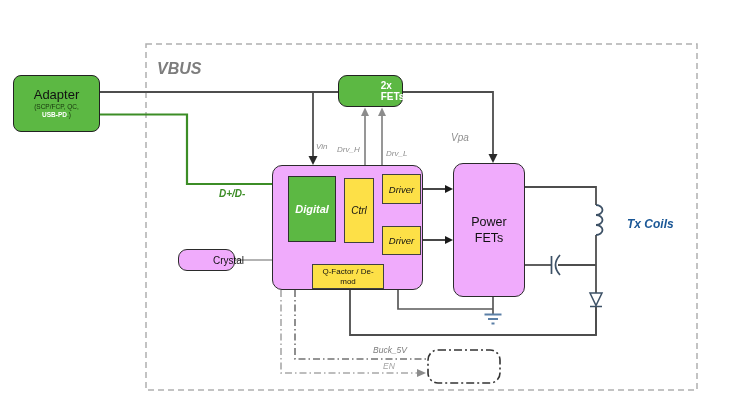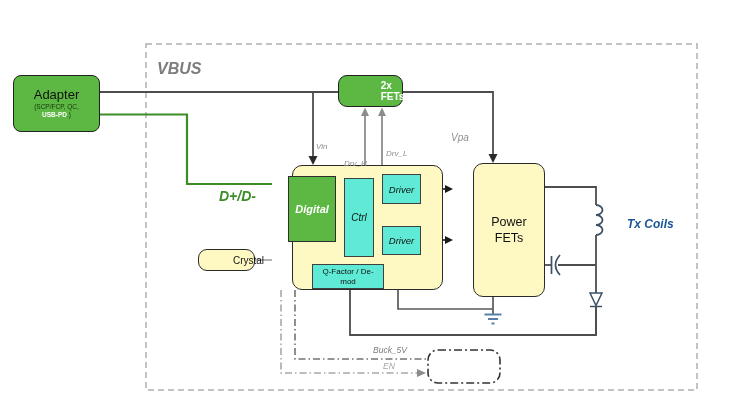--- a/index.html
+++ b/index.html
@@ -2,22 +2,22 @@
 <html><head>
 <meta charset="utf-8">
 <style>
   html,body{margin:0;padding:0;background:#fff;}
   .canvas{position:relative;width:745px;height:405px;background:#ffffff;overflow:hidden;
           font-family:"Liberation Sans",sans-serif;}
   svg.wires{position:absolute;left:0;top:0;z-index:1;}
   .box{position:absolute;z-index:2;display:flex;flex-direction:column;align-items:center;
        justify-content:center;box-sizing:border-box;}
   .green{background:#5cb843;border:1.6px solid #222;}
-  .grayblk{background:#5eead4;border:1.2px solid #404040;}
-  .whiteblk{background:#fef9c3;border:1.5px solid #2b2b2b;margin-left:20px;}
+  .grayblk{background:#fde047;border:1.2px solid #404040;}
+  .whiteblk{background:#f0abfc;border:1.5px solid #2b2b2b;}
   .rounded8{border-radius:8px;} .rounded10{border-radius:10px;}
   .label{position:absolute;z-index:3;font-style:italic;white-space:nowrap;}
   .adapter-title{font-size:13px;color:#111;line-height:1.1;}
   .adapter-sub{font-size:6.5px;color:#17350d;line-height:1.25;}
   .adapter-sub .em{color:#ffffff;font-weight:bold;}
   .fets-text{color:#fff;font-weight:bold;font-size:10px;margin-left:44px;}
   .digital-text{color:#fff;font-weight:bold;font-style:italic;font-size:11px;}
   .ctrl-text{font-style:italic;font-size:10px;color:#111;}
   .driver-text{font-style:italic;font-size:9.5px;color:#111;}
   .qf-text{font-size:8px;color:#111;line-height:1.2;}
@@ -126,21 +126,21 @@
   <div class="box green" style="left:338px;top:75px;width:65px;height:32px;border-radius:9px;">
     <div class="fets-text">2x FETs</div>
   </div>
 
   <div class="box whiteblk rounded10" style="left:272px;top:165px;width:151px;height:125px;"></div>
 
   <div class="box" style="left:288px;top:176px;width:48px;height:66px;background:#5cb843;border:1px solid #2e2e2e;">
     <div class="digital-text">Digital</div>
   </div>
 
-  <div class="box grayblk" style="left:344px;top:178px;width:30px;height:79px;">
+  <div class="box grayblk" style="left:344px;top:178px;width:30px;height:65px;">
     <div class="ctrl-text">Ctrl</div>
   </div>
 
   <div class="box grayblk" style="left:382px;top:174px;width:39px;height:30px;">
     <div class="driver-text">Driver</div>
   </div>
 
   <div class="box grayblk" style="left:382px;top:226px;width:39px;height:29px;">
     <div class="driver-text">Driver</div>
   </div>
@@ -155,21 +155,21 @@
     <div class="pf-text">FETs</div>
   </div>
 
   <div class="box whiteblk" style="left:178px;top:249px;width:57px;height:22px;border-radius:9px;border-width:1.3px;padding-left:44px;">
     <div class="crystal-text">Crystal</div>
   </div>
 
 
   <div class="label" style="left:157px;top:60px;font-size:16px;font-weight:bold;color:#7d7d7d;">VBUS</div>
   <div class="label" style="left:316px;top:142px;font-size:8px;color:#8f8f8f;">Vin</div>
-  <div class="label" style="left:337px;top:159px;font-size:8px;color:#8f8f8f;margin-left:7px;">Drv_H</div>
+  <div class="label" style="left:337px;top:145px;font-size:8px;color:#8f8f8f;">Drv_H</div>
   <div class="label" style="left:386px;top:149px;font-size:8px;color:#8f8f8f;">Drv_L</div>
   <div class="label" style="left:451px;top:112px;font-size:10px;color:#8f8f8f;margin-top:20px;">Vpa</div>
-  <div class="label" style="left:219px;top:188px;font-size:14px;font-weight:bold;color:#3c8d26;">D+/D-</div>
+  <div class="label" style="left:219px;top:188px;font-size:10px;font-weight:bold;color:#3c8d26;">D+/D-</div>
   <div class="label" style="left:373px;top:345px;font-size:8.5px;color:#7d7d7d;">Buck_5V</div>
   <div class="label" style="left:383px;top:361px;font-size:8.5px;color:#a3a3a3;">EN</div>
   <div class="label" style="left:627px;top:217px;font-size:12px;font-weight:bold;color:#1a5796;text-align:right;">Tx Coils</div>
 
 </div>
 
 </body></html>

